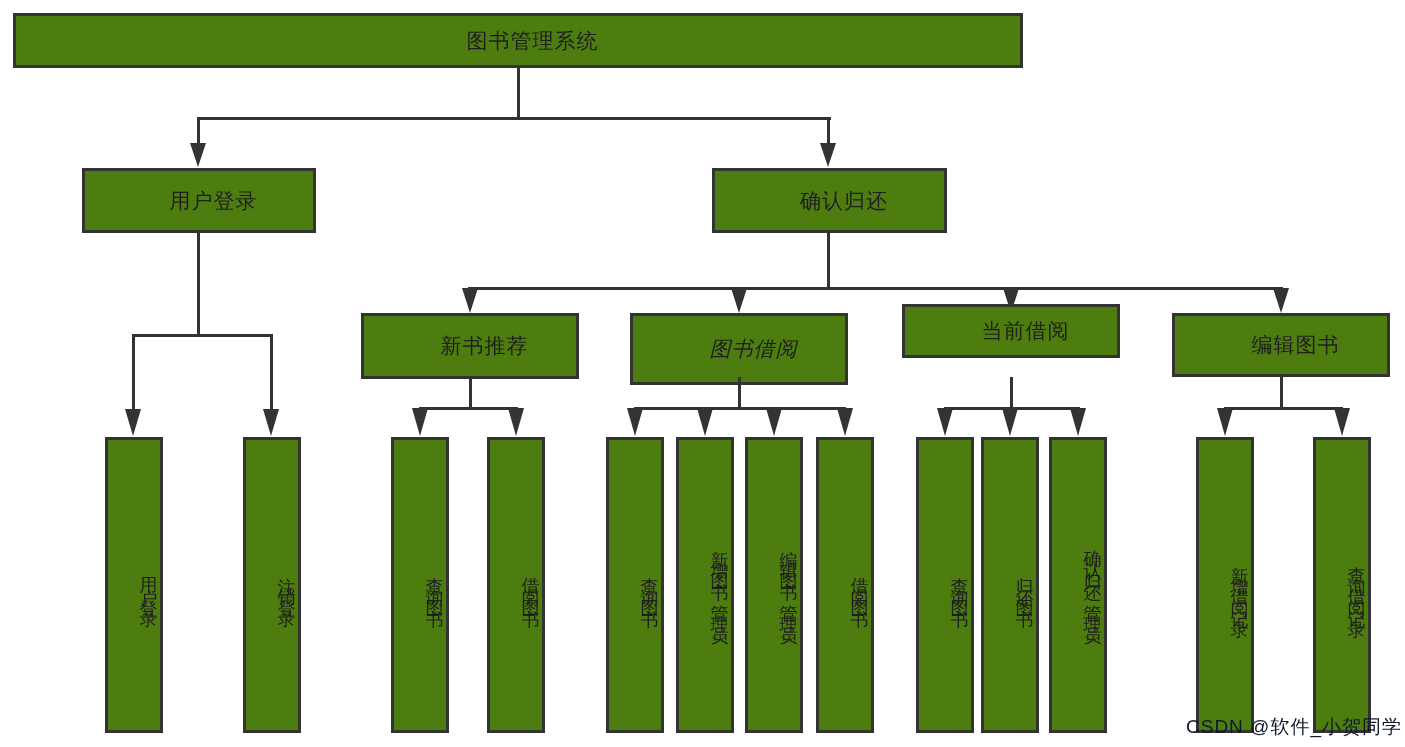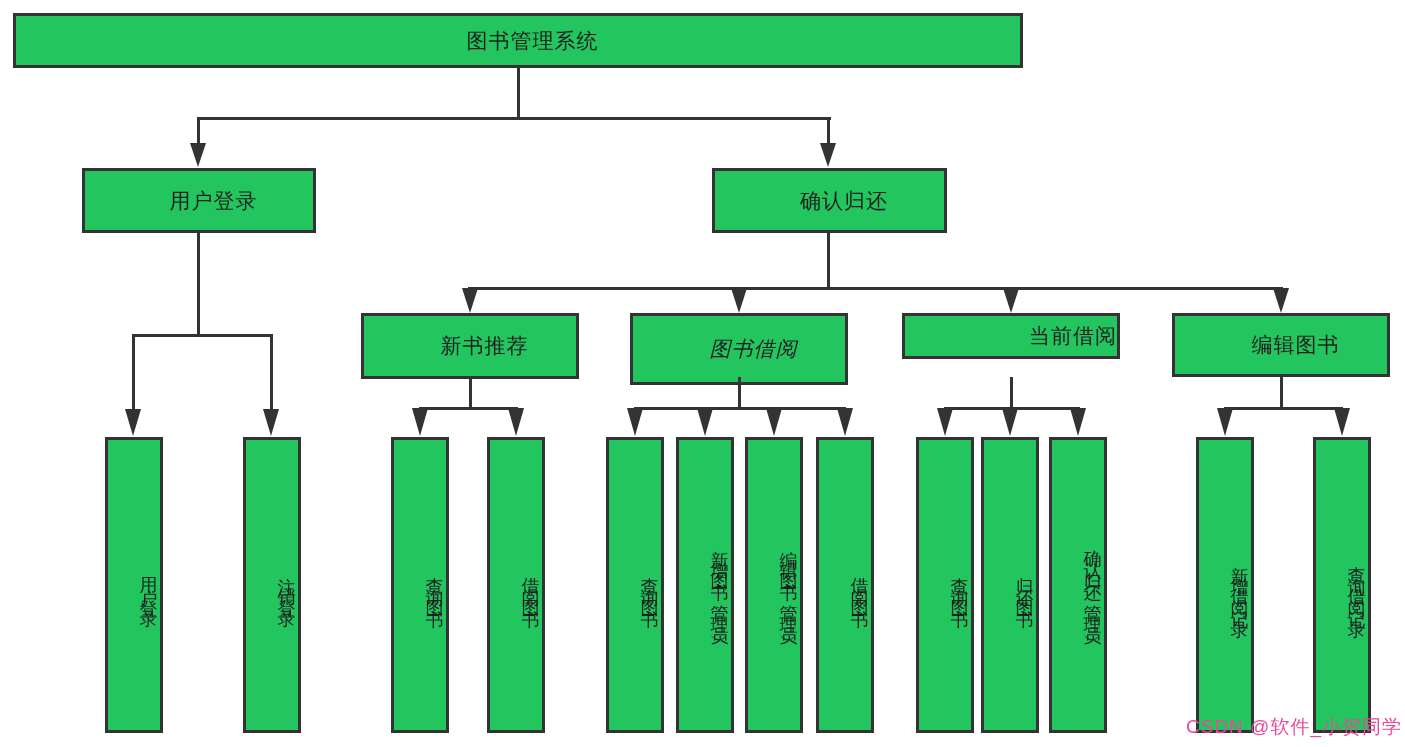--- a/index.html
+++ b/index.html
@@ -4,40 +4,40 @@
 <style>
   html,body{margin:0;padding:0;background:#ffffff;}
   body{
     width:1405px;height:747px;position:relative;overflow:hidden;
     font-family:"Liberation Sans","DejaVu Sans",sans-serif;
     color:#1f1f1f;
   }
   .stage{position:absolute;left:0;top:0;width:1405px;height:747px;}
   .box{
     position:absolute;box-sizing:border-box;
-    border:3px solid #333333;background:#22c55e;
+    border:3px solid #333333;background:#4d7c0f;
     display:flex;align-items:center;justify-content:center;
     font-size:21px;color:#1f1f1f;letter-spacing:1px;
     text-align:center;
     padding-left:29px;
   }
   .vbox{
     writing-mode:vertical-rl;text-orientation:mixed;
     font-size:18px;letter-spacing:11px;line-height:1;
   }
   .line{position:absolute;background:#333333;}
   .arrow{
     position:absolute;width:0;height:0;
     border-left:8px solid transparent;
     border-right:8px solid transparent;
     border-top:26px solid #333333;
   }
   .watermark{
     position:absolute;left:1186px;top:714px;
-    font-size:19px;color:#ec4899;letter-spacing:1px;white-space:nowrap;
+    font-size:19px;color:#0f172a;letter-spacing:1px;white-space:nowrap;
   }
 </style>
 </head>
 <body>
 
 <div class="stage">
 
   <div class="box" style="left:13px;top:13px;width:1010px;height:55px;">
     <span>图书管理系统</span>
   </div>
@@ -69,21 +69,21 @@
   <div class="arrow" style="left:731px;top:288px;border-top-width:25px;"></div>
   <div class="arrow" style="left:1003px;top:288px;border-top-width:25px;"></div>
   <div class="arrow" style="left:1273px;top:288px;border-top-width:25px;"></div>
 
   <div class="box" style="left:361px;top:313px;width:218px;height:66px;">
     <span>新书推荐</span>
   </div>
   <div class="box" style="left:630px;top:313px;width:218px;height:72px;font-style:italic;">
     <span>图书借阅</span>
   </div>
-  <div class="box" style="left:902px;top:313px;width:218px;height:46px;justify-content:flex-end;">
+  <div class="box" style="left:902px;top:304px;width:218px;height:54px;">
     <span>当前借阅</span>
   </div>
   <div class="box" style="left:1172px;top:313px;width:218px;height:64px;">
     <span>编辑图书</span>
   </div>
 
   <div class="line" style="left:469px;top:377px;width:3px;height:33px;"></div>
   <div class="line" style="left:419px;top:407px;width:99px;height:3px;"></div>
   <div class="arrow" style="left:412px;top:408px;border-top-width:28px;"></div>
   <div class="arrow" style="left:508px;top:408px;border-top-width:28px;"></div>

